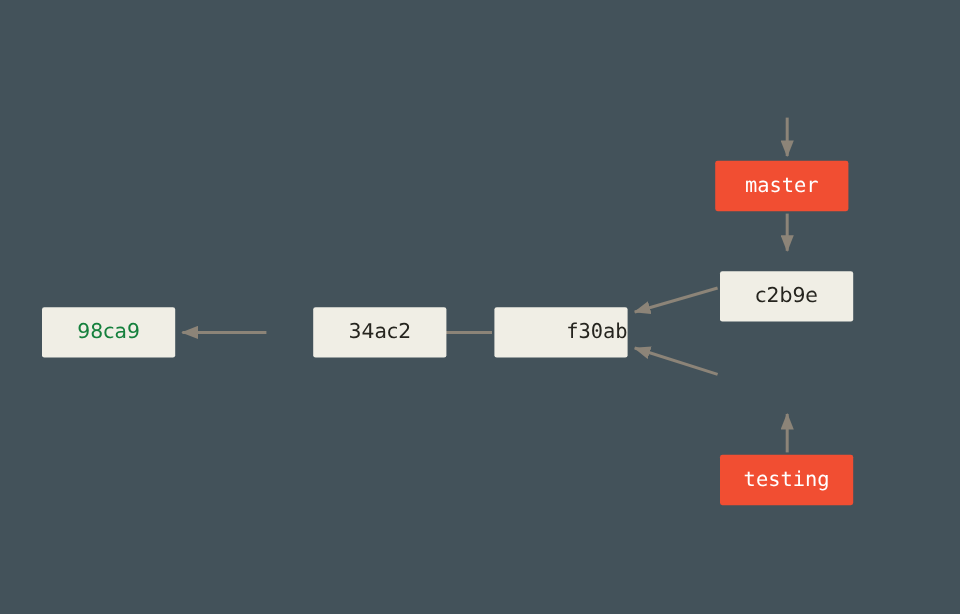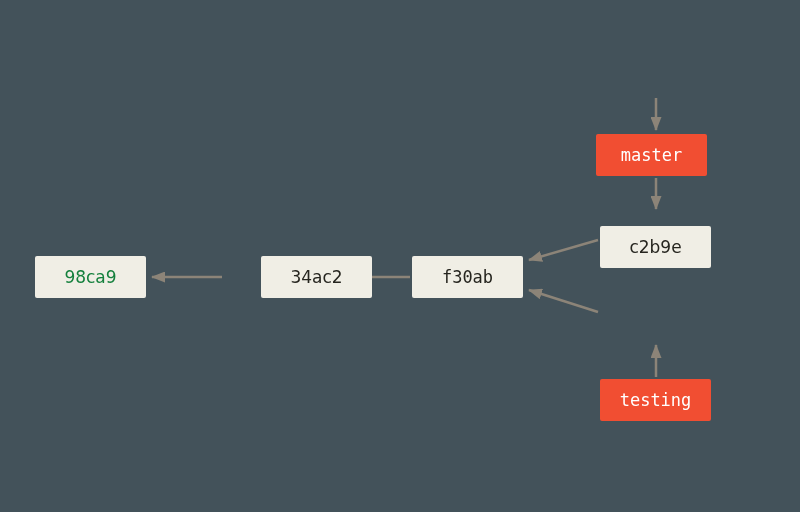--- a/index.html
+++ b/index.html
@@ -82,21 +82,21 @@
 
   <div class="node kind-commit" style="left: 600px; top: 226px; background: rgb(240, 238, 229); color: rgb(38, 37, 31);">
     <span class="label">c2b9e</span>
   </div>
 
 
   <div class="node kind-branch" style="left: 600px; top: 379px; background: rgb(241, 78, 50); color: rgb(255, 255, 255);">
     <span class="label">testing</span>
   </div>
 
-  <div class="node kind-commit mono-label" style="left: 412px; top: 256px; background: rgb(240, 238, 229); color: rgb(38, 37, 31);">
+  <div class="node kind-commit mono-label" style="left: 412px; top: 256px; background: rgb(240, 238, 229); color: rgb(38, 37, 31); justify-content: flex-end;">
     <span class="label">f30ab</span>
   </div>
 
   <div class="node kind-commit" style="left: 224px; top: 256px; background: rgb(240, 238, 229); color: rgb(38, 37, 31); margin-left: 37px;">
     <span class="label">34ac2</span>
   </div>
 
   <div class="node kind-commit" style="left: 35px; top: 256px; background: rgb(240, 238, 229); color: #15803d;">
     <span class="label">98ca9</span>
   </div>

